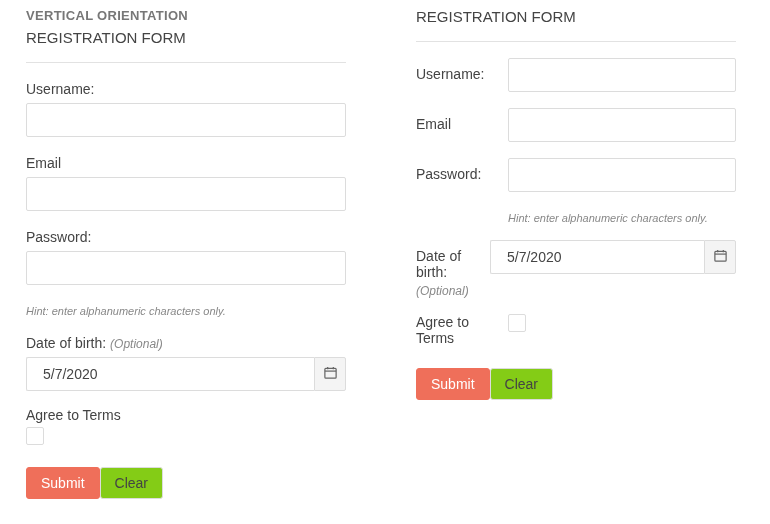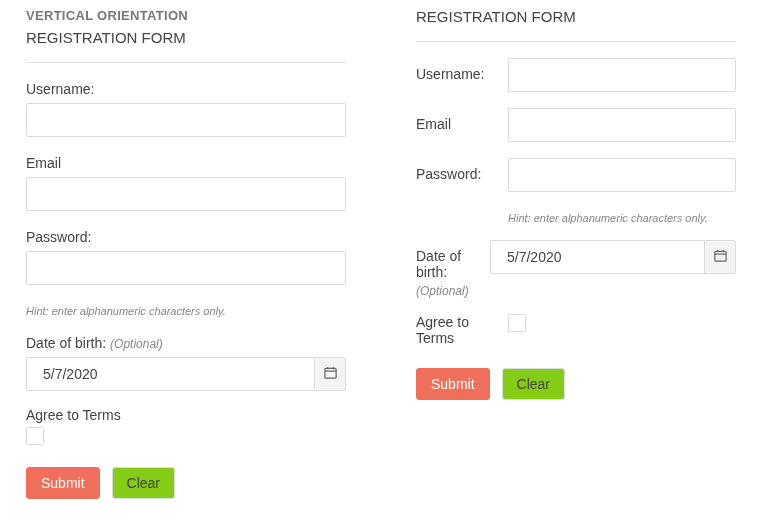--- a/index.html
+++ b/index.html
@@ -98,21 +98,21 @@
     background: #fff;
     cursor: pointer;
     vertical-align: middle;
   }
   .agree-block-v { margin-top: 16px; }
   .agree-label { font-size: 14px; color:#444; }
   .agree-v .checkbox { margin-top: 4px; display:block;}
   .buttons {
     margin-top: 22px;
     display: flex;
-    gap: 12px;
+    gap: 0;
   }
   .btn {
     height: 32px;
     padding: 0 14px;
     border-radius: 3px;
     font-size: 14px;
     cursor: pointer;
     border: 1px solid transparent;
   }
   .btn-primary {

